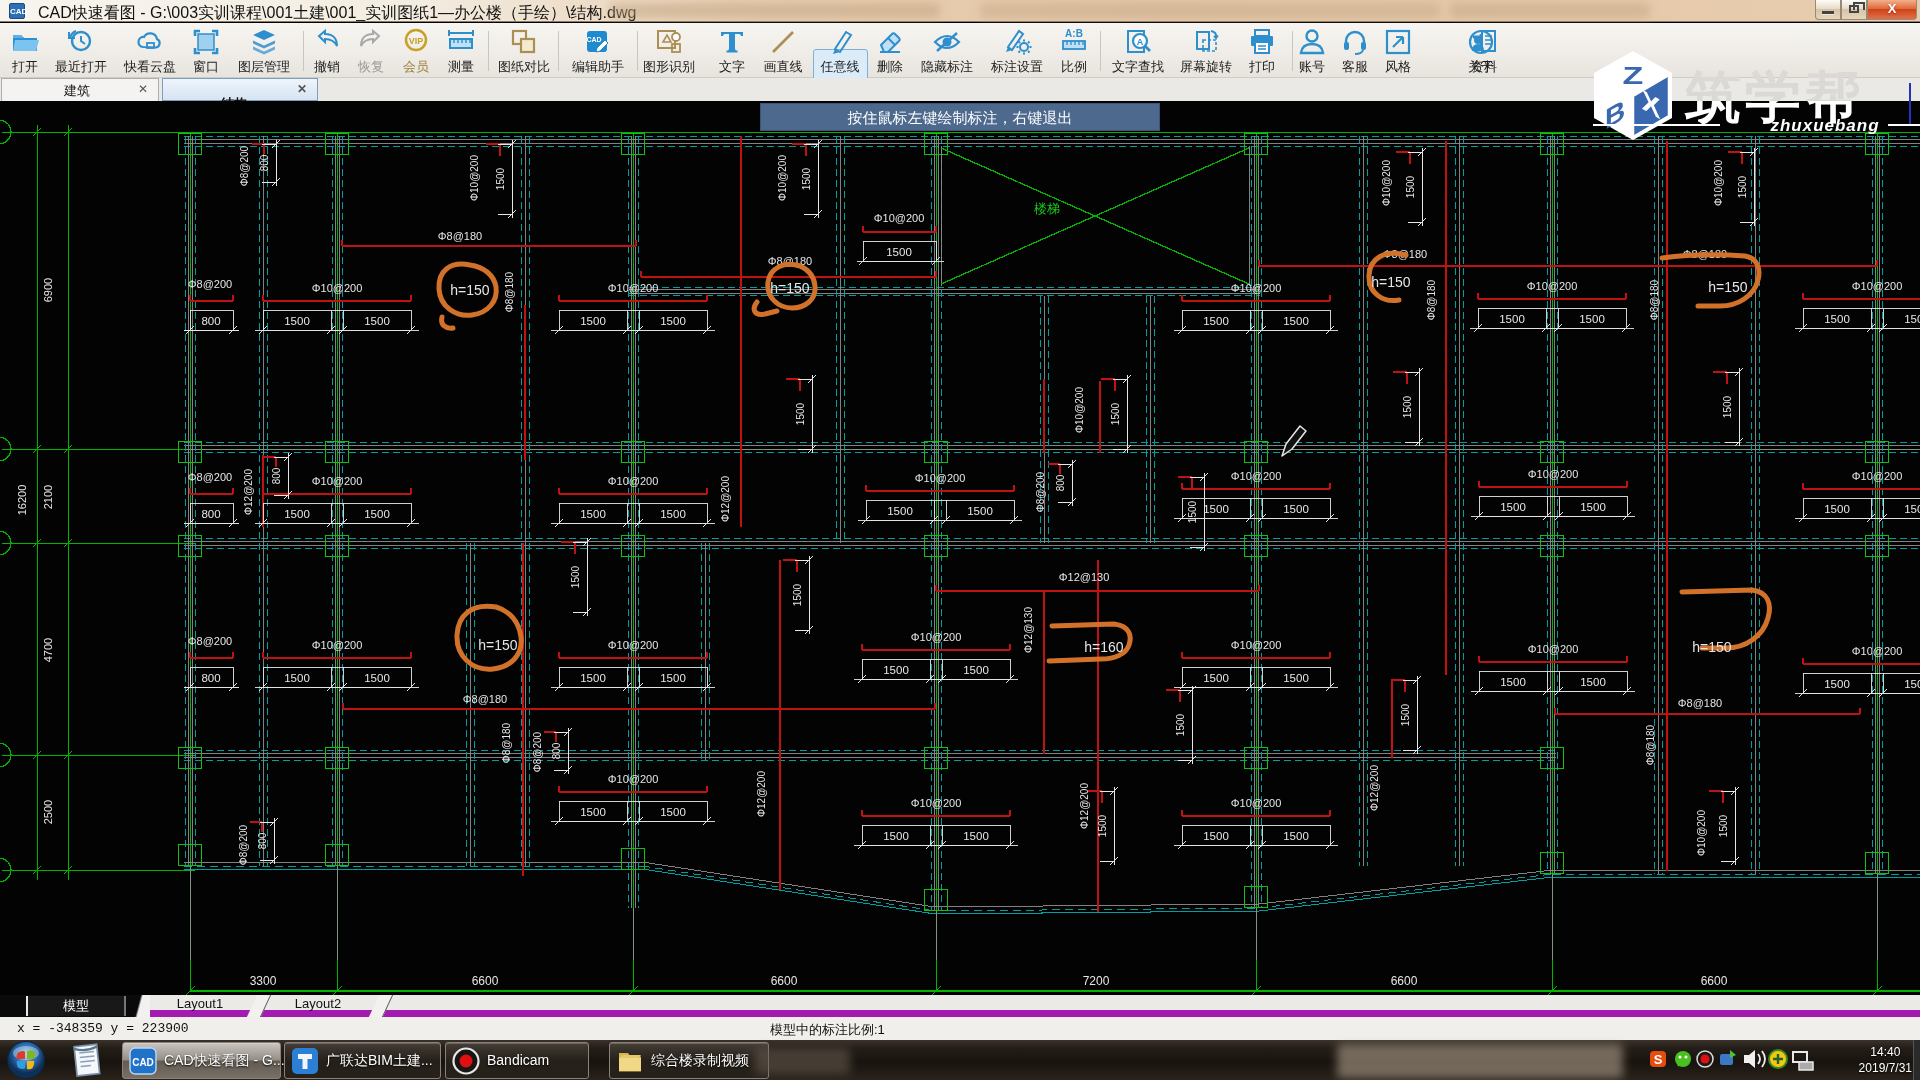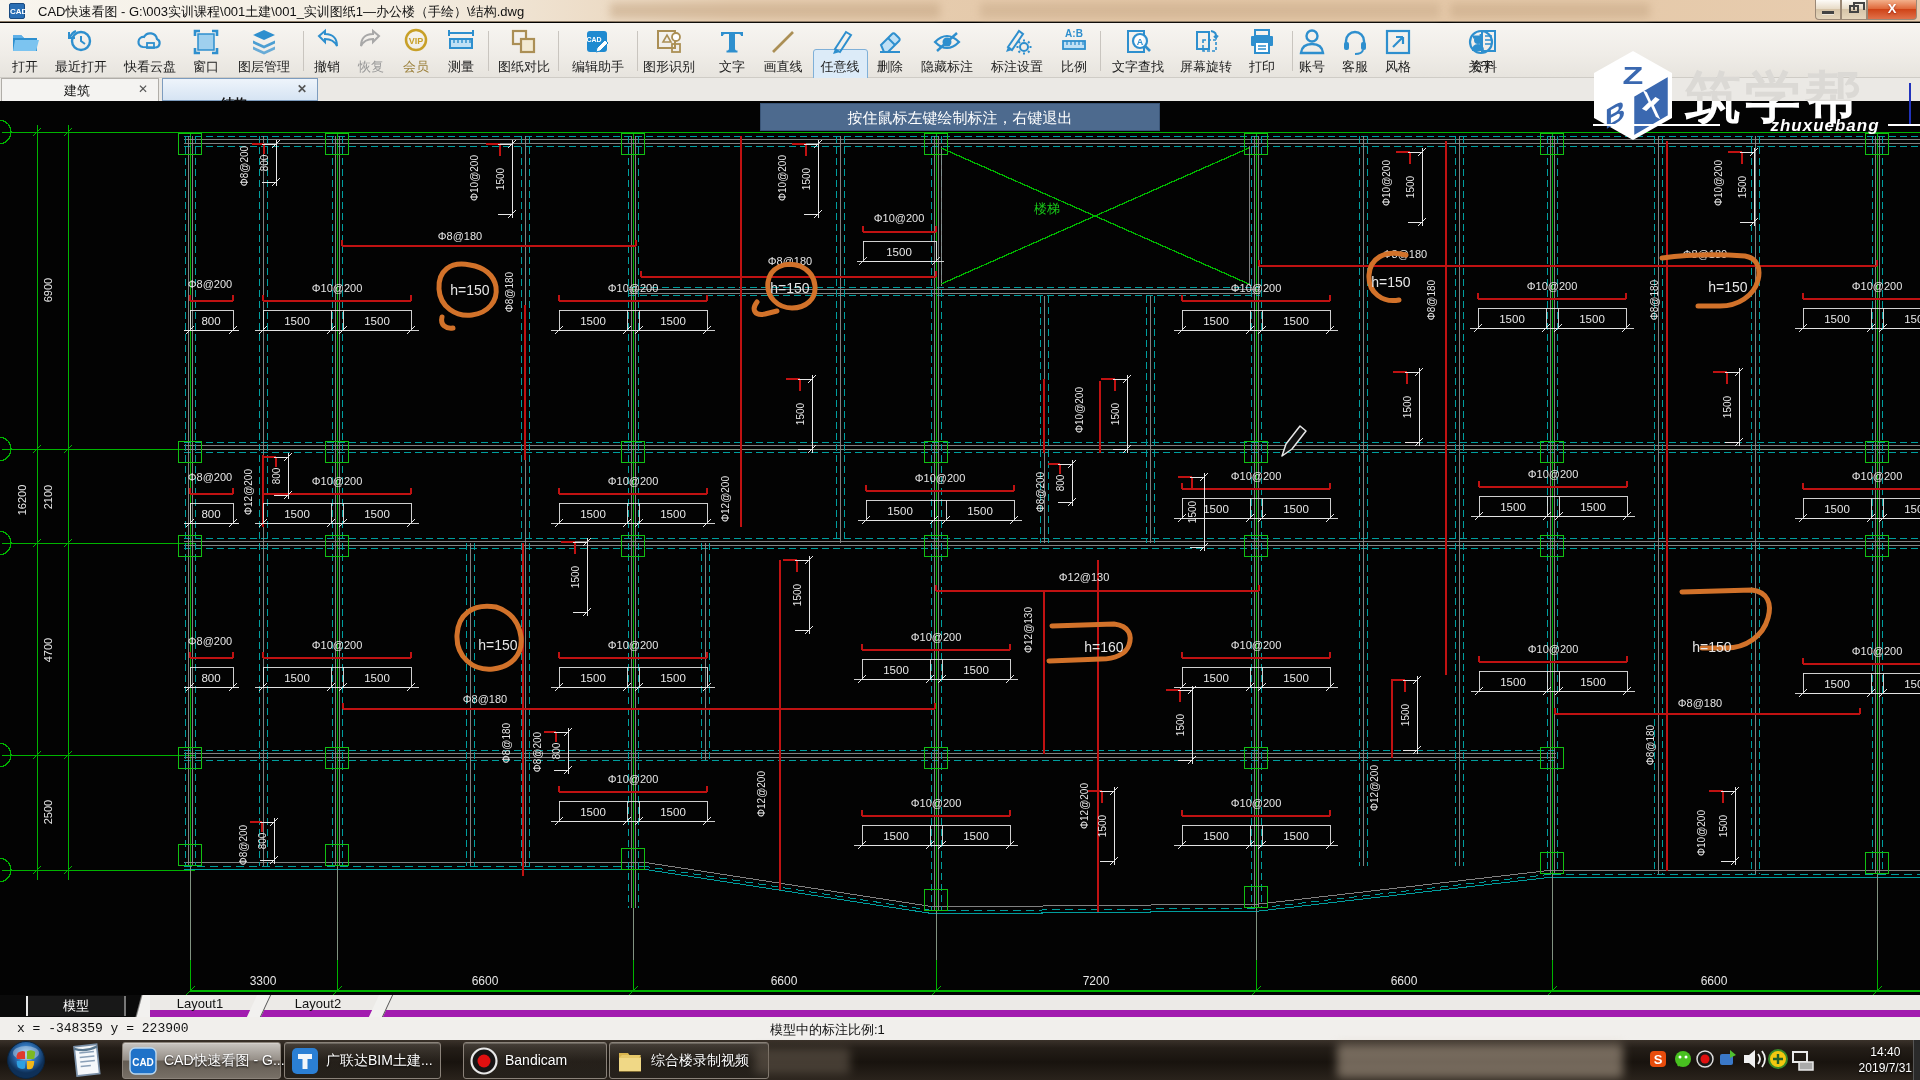--- a/index.html
+++ b/index.html
@@ -1,21 +1,21 @@
 <!DOCTYPE html>
 <html><head>
 <meta charset="utf-8">
 <style>
 * { margin:0; padding:0; box-sizing:border-box; }
 html,body { width:1920px; height:1080px; overflow:hidden; background:#000; font-family:"Liberation Sans",sans-serif; }
 #app { position:relative; width:1920px; height:1080px; }
 #titlebar { position:absolute; left:0; top:0; width:1920px; height:22px;
   background:linear-gradient(90deg,#f8f5ee 0%,#f3ece0 22%,#e8d0b4 38%,#e3c6a6 60%,#e5c9a9 82%,#e8cdb0 100%);
   border-bottom:1px solid #8a7a66; }
-#titlebar .ttext { position:absolute; left:38px; top:3px; font-size:13px; color:#111; white-space:nowrap; }
+#titlebar .ttext { position:absolute; left:38px; top:3px; font-size:16px; color:#111; white-space:nowrap; }
 #titlebar .tico { position:absolute; left:9px; top:3px; width:16px; height:16px; background:#2b6fb4; border:1px solid #1a4a80; border-radius:2px; color:#fff; font-size:8px; font-weight:bold; text-align:center; line-height:15px;}
 .blur1 { position:absolute; filter:blur(4px); border-radius:3px;}
 #winbtns { position:absolute; right:3px; top:0; height:20px; display:flex; }
 .wbtn { width:26px; height:20px; border:1px solid #9a8876; border-top:none; background:linear-gradient(#fdfbf7,#e8dcc8 45%,#d6c4a8 50%,#e6d6bc); position:relative; }
 .wbtn:first-child { border-radius:0 0 0 4px; }
 .wbtn.close { width:50px; background:linear-gradient(#f3b08b,#e06a3c 45%,#cf4418 50%,#e0714a); border-radius:0 0 4px 0;}
 .wbtn .mini { position:absolute; left:6px; bottom:5px; width:12px; height:3px; background:#444; box-shadow:0 1px 0 #fff8;}
 .wbtn .maxi { position:absolute; left:7px; top:5px; width:10px; height:8px; border:2px solid #444; }
 .wbtn .maxi:before { content:""; position:absolute; left:2px; top:-5px; width:8px; height:6px; border:2px solid #444; border-bottom:none;}
 .wbtn.close .xx { color:#fff; font-weight:bold; font-size:13px; text-align:center; line-height:18px; display:block; text-shadow:0 1px 2px #7008;}
@@ -746,21 +746,21 @@
         </svg>
         <div class="tl">CAD快速看图 - G...</div>
       </div>
 <div class="tbtn" style="left:284px;width:157px;padding-left:29px;">
         <svg class="ic" width="28" height="28" viewBox="0 0 28 28">
           <rect x="1" y="1" width="26" height="26" rx="5" fill="#2b7fd4"></rect>
           <path d="M7 7 h14 v5 h-4.5 v10 h-5 v-10 H7z" fill="#f2f6fa"></path>
         </svg>
         <div class="tl">广联达BIM土建...</div>
       </div>
-<div class="tbtn" style="left:445px;width:144px;margin-left:18px;">
+<div class="tbtn" style="left:445px;width:144px;">
         <svg class="ic" width="28" height="28" viewBox="0 0 28 28">
           <circle cx="14" cy="14" r="12.5" fill="#181515" stroke="#e8e8e8" stroke-width="2.2"></circle>
           <circle cx="14" cy="14" r="6.5" fill="#e01010"></circle>
         </svg>
         <div class="tl">Bandicam</div>
       </div>
 <div class="tbtn" style="left:609px;width:160px;">
         <svg class="ic" width="28" height="28" viewBox="0 0 28 28">
           <path d="M3 6 h9 l2.5 3.5 H25 v15 H3z" fill="#d8b44e"></path>
           <path d="M3 11 h22 v13 H3z" fill="#f0d886"></path>

